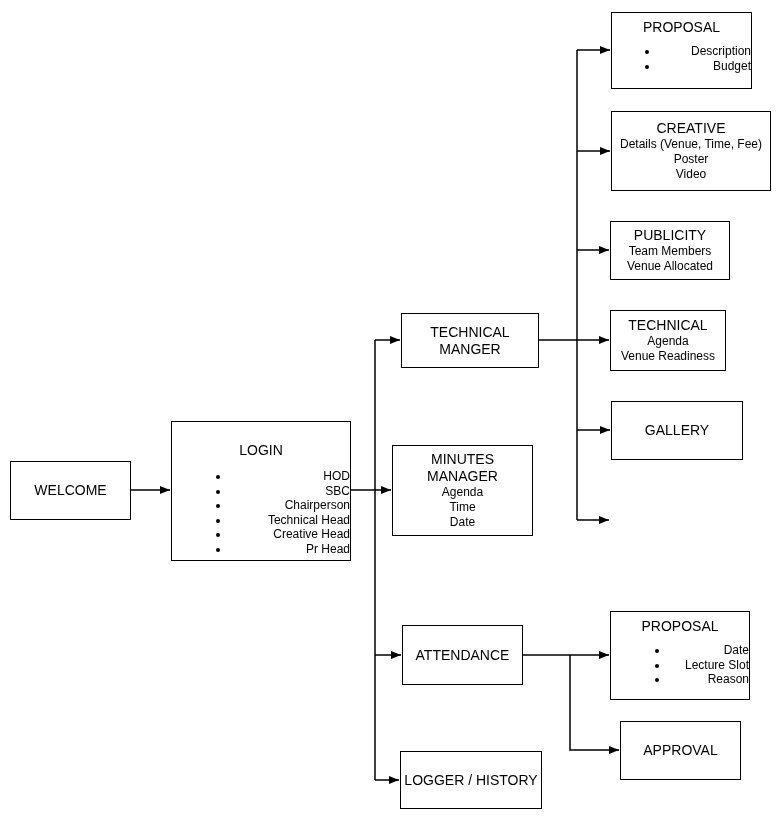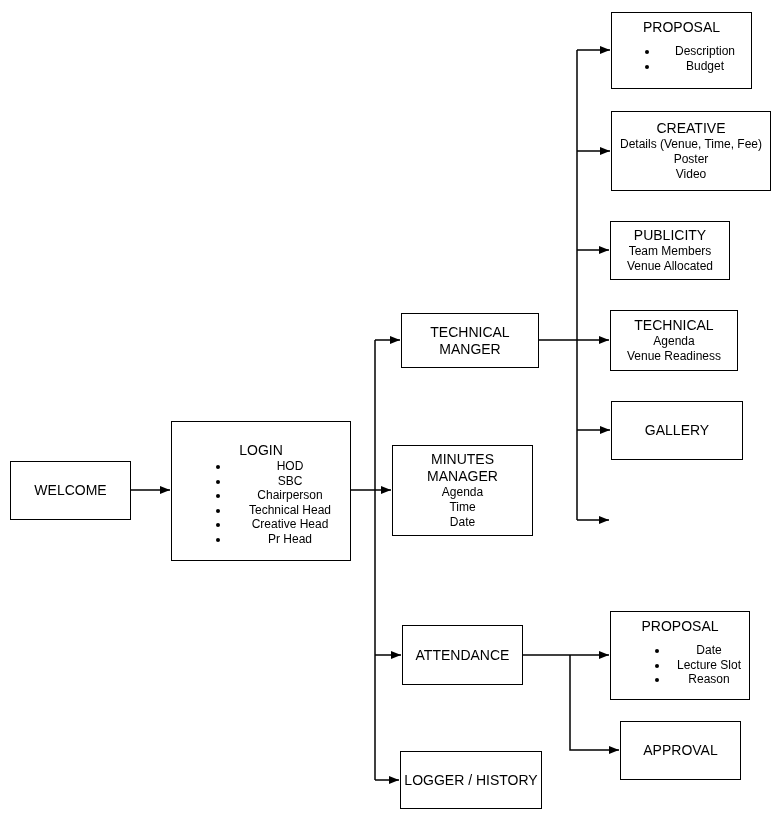--- a/index.html
+++ b/index.html
@@ -44,28 +44,28 @@
     line-height: 17px;
     white-space: pre-line;
   }
   .box-title.narrow { max-width: 84px; }
   .box-lines {
     font-size: 12px;
     line-height: 15px;
   }
   ul.bullets {
     list-style: disc outside;
-    text-align: center;
+    text-align: right;
     font-size: 12px;
     line-height: 14.5px;
     align-self: stretch;
   }
   .pt8 { padding-top: 20px; }
   .pt6 { padding-top: 6px; }
-  .mt10 { }
+  .mt10 { margin-top: 10px; }
   .mt8 { margin-top: 8px; }
 </style>
 </head>
 <body>
 
 <div class="canvas">
 
   <svg class="connectors" viewBox="0 0 781 821" xmlns="http://www.w3.org/2000/svg">
     <defs>
       <marker id="arrowhead" markerUnits="userSpaceOnUse" markerWidth="10" markerHeight="8" refX="10" refY="4" orient="auto">
@@ -145,21 +145,21 @@
   </div>
 
   <div class="box center" style="left:610px; top:221px; width:120px; height:59px;">
     <div class="box-title">PUBLICITY</div>
     <div class="box-lines">
       <div>Team Members</div>
       <div>Venue Allocated</div>
     </div>
   </div>
 
-  <div class="box center" style="left:610px; top:310px; width:128px; height:61px;">
+  <div class="box center" style="left:610px; top:310px; width:116px; height:61px;">
     <div class="box-title">TECHNICAL</div>
     <div class="box-lines">
       <div>Agenda</div>
       <div>Venue Readiness</div>
     </div>
   </div>
 
   <div class="box center" style="left:611px; top:401px; width:132px; height:59px;">
     <div class="box-title">GALLERY</div>
   </div>

